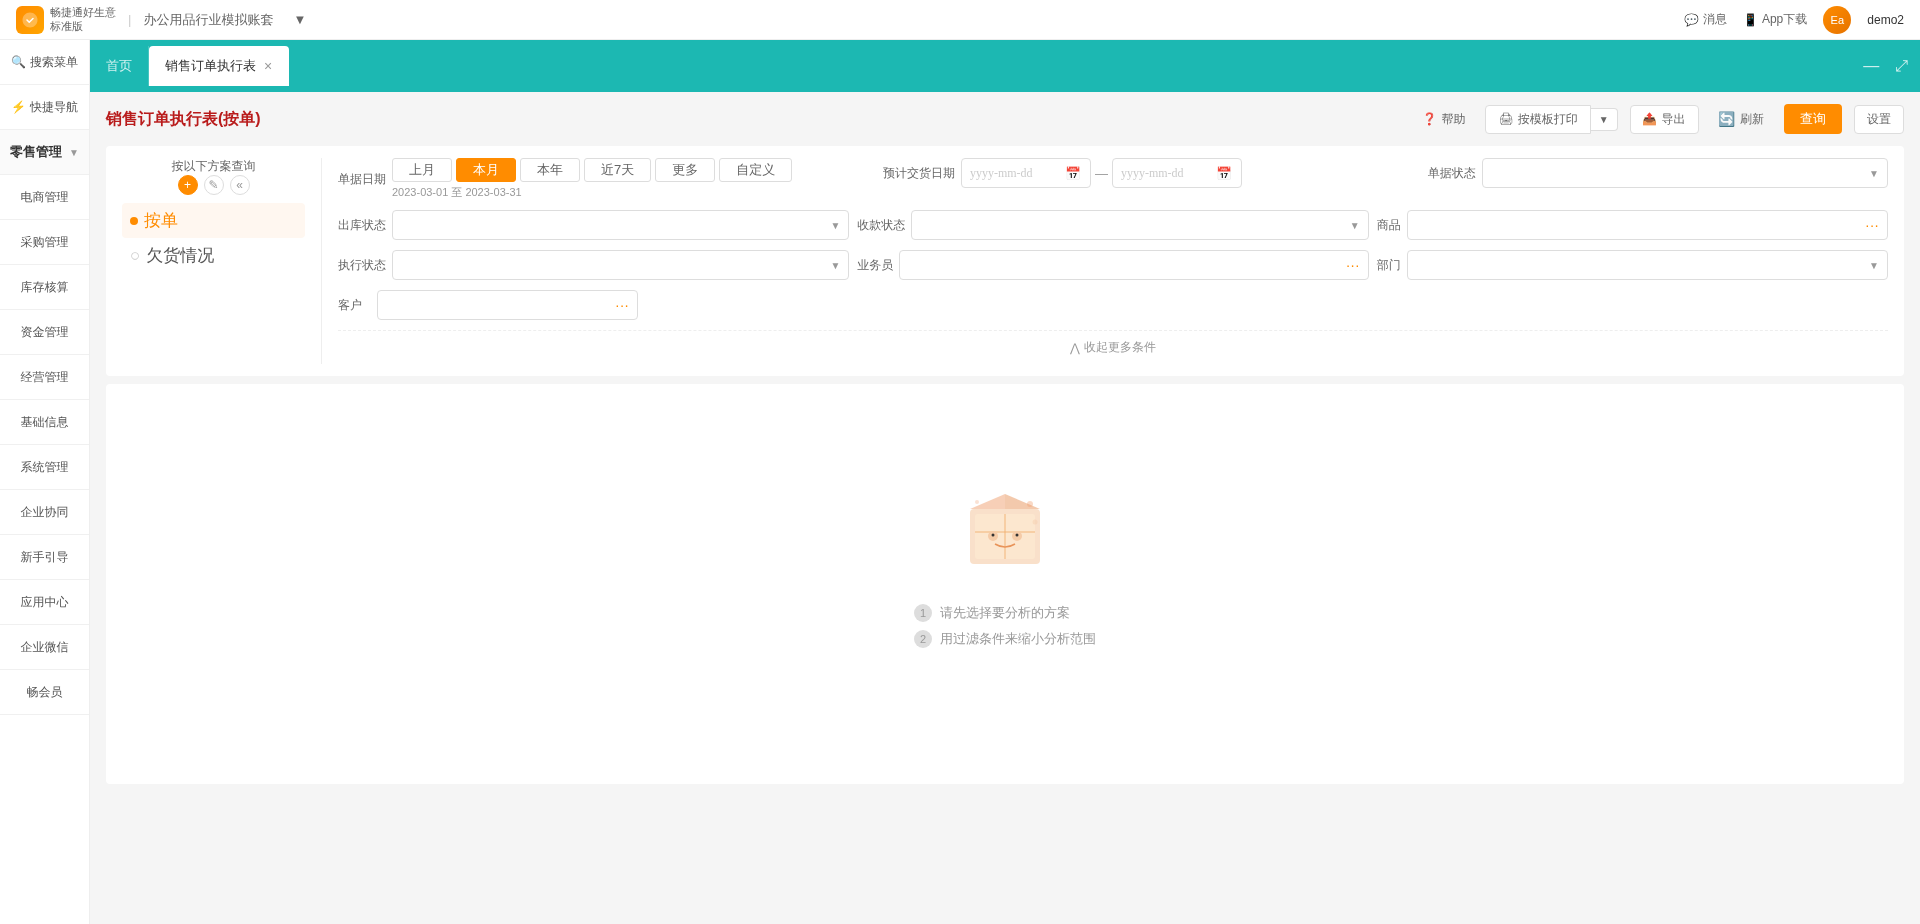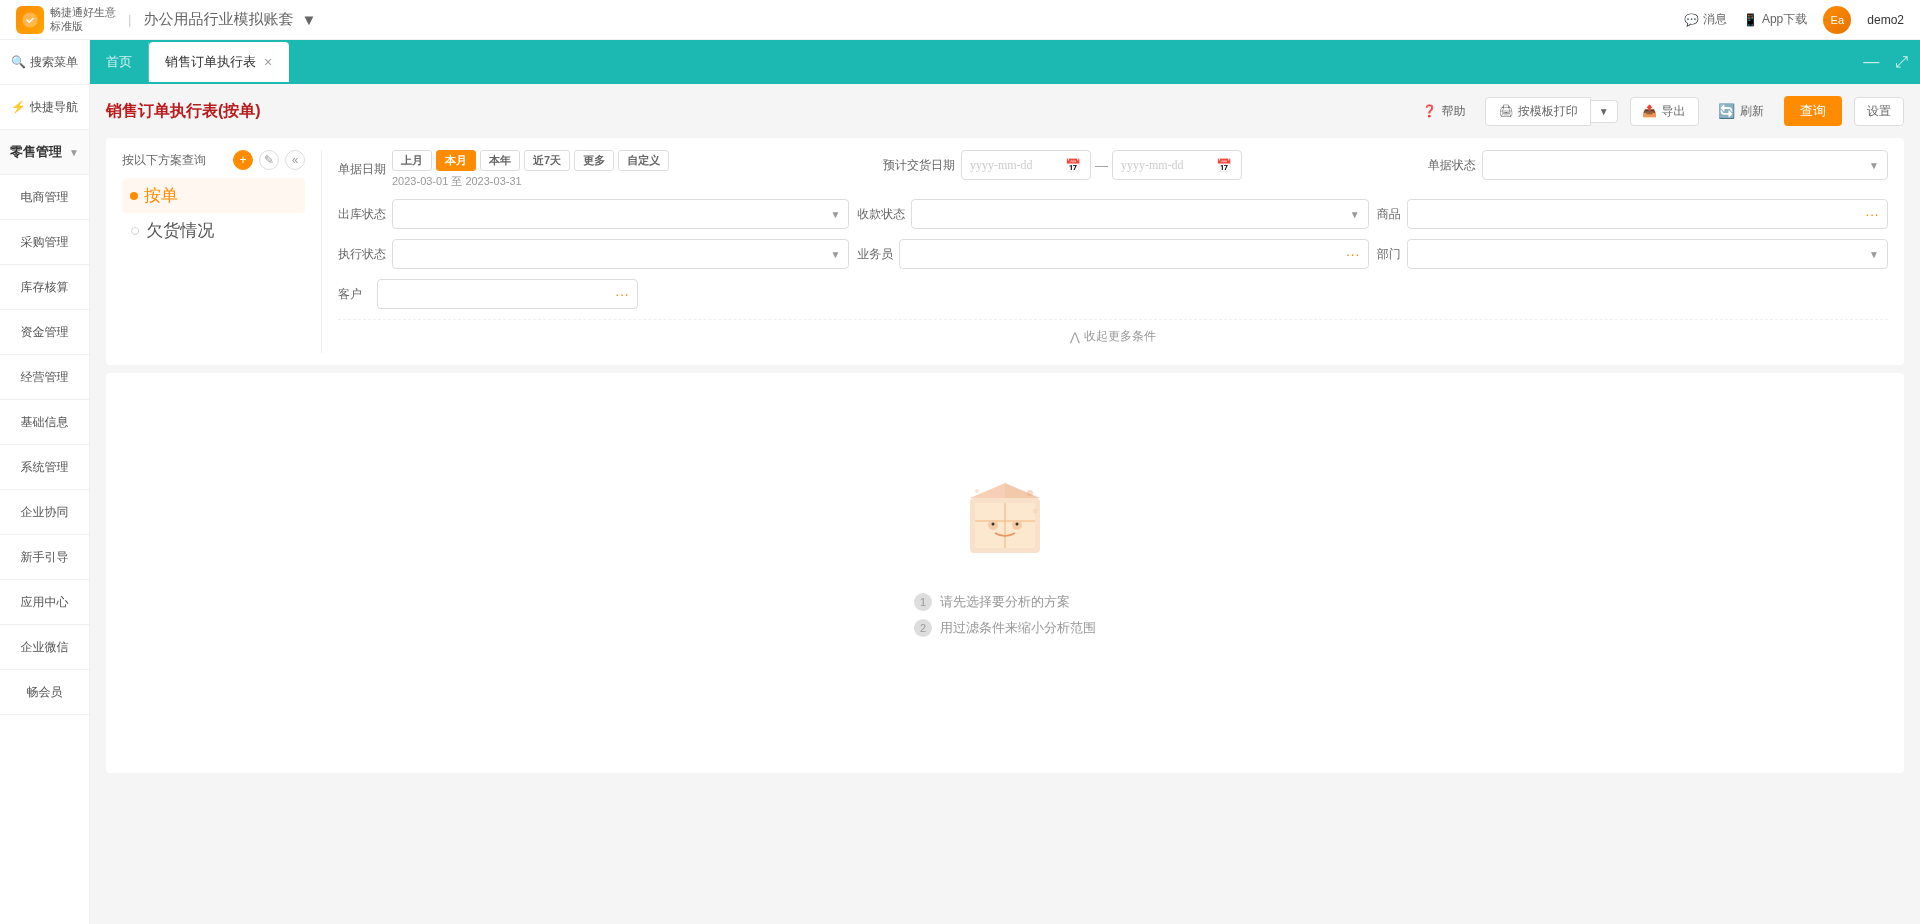--- a/index.html
+++ b/index.html
@@ -37,21 +37,21 @@
       color: white;
       font-size: 10px;
       font-weight: bold;
     }
     .logo-text {
       font-size: 11px;
       color: #666;
       line-height: 1.2;
     }
     .breadcrumb-separator { color: #ccc; margin: 0 4px; }
-    .header-dropdown { font-size: 15px; color: #666; cursor: pointer; display: flex; align-items: center; gap: 8px; }
+    .header-dropdown { font-size: 13px; color: #666; cursor: pointer; display: flex; align-items: center; gap: 20px; }
     .top-header-right {
       display: flex;
       align-items: center;
       gap: 16px;
     }
     .header-action {
       display: flex;
       align-items: center;
       gap: 4px;
       font-size: 12px;
@@ -78,21 +78,21 @@
       flex: 1;
       overflow: hidden;
     }
     .chevron-icon {
       font-size: 10px;
       color: #999;
     }
 
     
     .tab-bar {
-      height: 44px;
+      height: 52px;
       background: #1cb8b2;
       display: flex;
       align-items: center;
       padding: 0;
       flex-shrink: 0;
     }
     .tab-item {
       display: flex;
       align-items: center;
       padding: 0 16px;
@@ -227,20 +227,21 @@
       padding-right: 16px;
       flex-shrink: 0;
     }
     .filter-left-title {
       font-size: 12px;
       color: #666;
       margin-bottom: 8px;
       display: flex;
       align-items: center;
       justify-content: space-between;
+      flex-direction: column;
     }
     .filter-left-actions {
       display: flex;
       align-items: center;
       gap: 6px;
     }
     .icon-btn {
       width: 20px;
       height: 20px;
       border-radius: 50%;
@@ -426,26 +427,25 @@
       cursor: pointer;
     }
     .icon-orange { color: #ff8c00; font-size: 14px; }
 
     
     ::-webkit-scrollbar { width: 6px; height: 6px; }
     ::-webkit-scrollbar-track { background: #f1f1f1; }
     ::-webkit-scrollbar-thumb { background: #ccc; border-radius: 3px; }
 
     .tag-btn {
-      font-size: 11px;
-      padding: 2px 8px;
+      font-size: 13px;
+      padding: 2px 16px;
       border-radius: 3px;
       cursor: pointer;
       border: 1px solid transparent;
-      font-weight: bold;
     }
     .tag-btn.orange-fill {
       background: #ff8c00;
       color: white;
       border-color: #ff8c00;
     }
     .tag-btn.outline {
       background: white;
       color: #666;
       border-color: #ddd;

